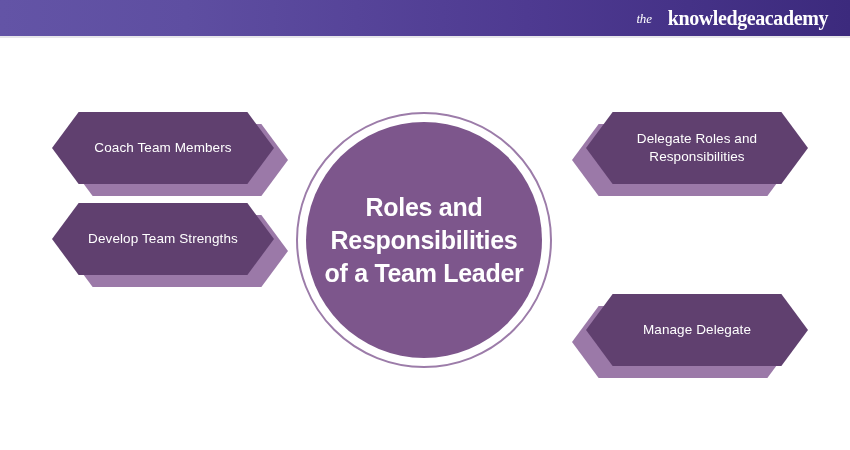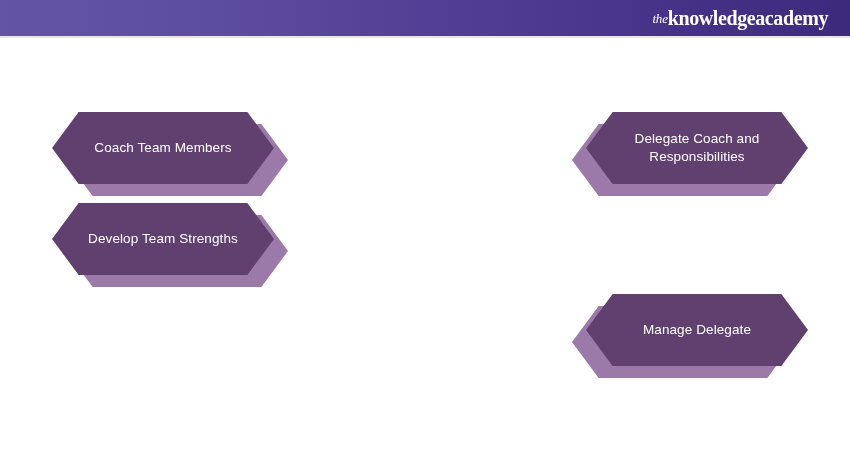--- a/index.html
+++ b/index.html
@@ -43,21 +43,21 @@
     display: flex;
     align-items: center;
     color: #ffffff;
     font-family: "Liberation Serif", serif;
     white-space: nowrap;
   }
   #brand-logo .brand-the {
     font-style: italic;
     font-size: 13px;
     letter-spacing: -0.2px;
-    padding-right: 0px;
+    padding-right: 16px;
     position: relative;
     top: 1px;
   }
   #brand-logo .brand-main {
     font-weight: bold;
     font-size: 20px;
     letter-spacing: -0.4px;
   }
 
   
@@ -155,40 +155,46 @@
 <div id="page">
 
   <div id="header-bar">
     <div id="brand-logo">
       <span class="brand-the">the</span>
         <span class="brand-main">knowledgeacademy</span>
     </div>
   </div>
   <div id="header-rule"></div>
 
+  <div id="center-circle-wrap">
+    <div id="center-ring"></div>
+    <div id="center-disc">
+      <div id="center-title">Roles and Responsibilities of a Team Leader</div>
+    </div>
+  </div>
 
   <div class="hex-node hex-left" id="node-l0">
     <div class="hex-shadow"></div>
     <div class="hex-main">
       <span class="hex-label">Coach Team Members</span>
     </div>
   </div>
 
   <div class="hex-node hex-left" id="node-l1">
     <div class="hex-shadow"></div>
     <div class="hex-main">
       <span class="hex-label">Develop Team Strengths</span>
     </div>
   </div>
 
 
   <div class="hex-node hex-right" id="node-r0">
     <div class="hex-shadow"></div>
     <div class="hex-main">
-      <span class="hex-label">Delegate Coach and Responsibilities</span>
+      <span class="hex-label">Delegate Roles and Responsibilities</span>
     </div>
   </div>
 
 
   <div class="hex-node hex-right" id="node-r2">
     <div class="hex-shadow"></div>
     <div class="hex-main">
       <span class="hex-label">Manage Delegate</span>
     </div>
   </div>

